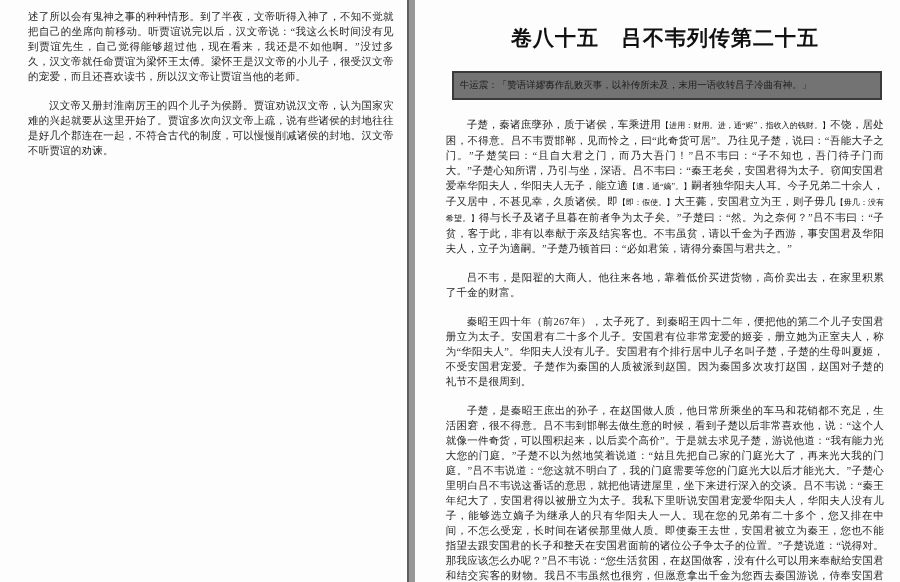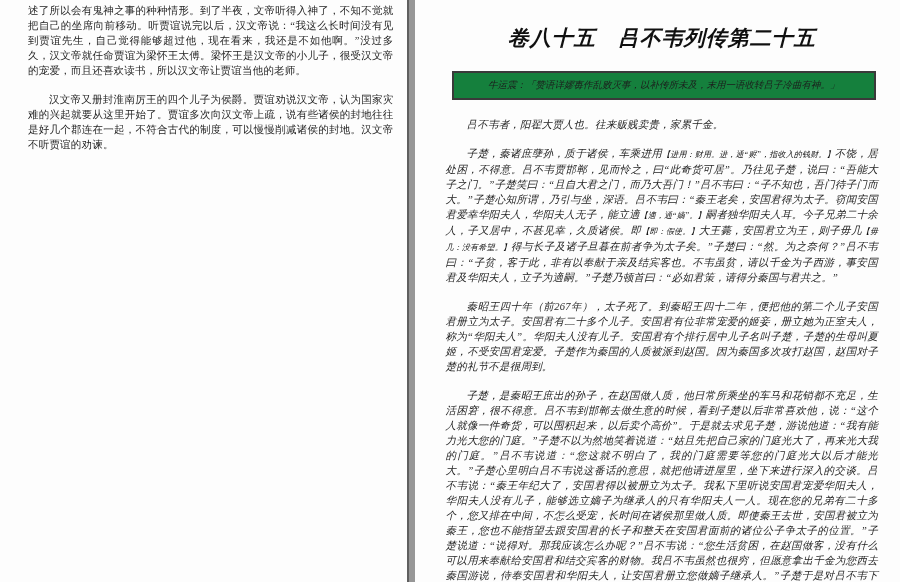--- a/index.html
+++ b/index.html
@@ -11,29 +11,29 @@
   }
   .spread {
     display: flex;
     width: 900px; height: 582px;
   }
   .page {
     background: #fdfdfd;
     box-sizing: border-box;
     overflow: hidden;
   }
-  .page.left  { width: 445px; padding: 3px 13px 0 28px; }
+  .page.left  { width: 445px; padding: 9px 13px 0 28px; }
   .gutter {
     width: 8px;
     background: #979797;
     border-left: 2px solid #5f5f5f;
     box-sizing: border-box;
     flex: 0 0 auto;
   }
-  .page.right { width: 531px; padding: 14px 22px 0 31px; font-style: italic; }
+  .page.right { width: 531px; padding: 14px 16px 0 31px; }
 
   .para {
     font-size: 10.5px;
     line-height: 15px;
     color: #1f1f1f;
     text-align: justify;
     text-justify: inter-ideograph;
     margin: 0 0 14px 0;
     text-indent: 2em;
     letter-spacing: 0.2px;
@@ -52,24 +52,24 @@
     font-weight: bold;
     color: #101010;
     text-align: center;
     margin: 10px 0 19px 0;
     letter-spacing: 1px;
     white-space: nowrap;
   }
 
   .quote-box {
     border: 2px solid #3a3a3a;
-    background: #15803d;
+    background: #737373;
     margin: 0 2px 17px 6px;
     padding: 6px 6px;
-    text-align: center;
+    text-align: left;
     font-size: 9.5px;
     line-height: 13px;
     color: #1c1c1c;
   }
 </style>
 </head>
 <body>
 
 <div class="spread">
 
@@ -78,19 +78,19 @@
     <p class="para">汉文帝又册封淮南厉王的四个儿子为侯爵。贾谊劝说汉文帝，认为国家灾难的兴起就要从这里开始了。贾谊多次向汉文帝上疏，说有些诸侯的封地往往是好几个郡连在一起，不符合古代的制度，可以慢慢削减诸侯的封地。汉文帝不听贾谊的劝谏。</p>
   </div>
 
   <div class="gutter"></div>
 
   <div class="page right">
     <h1 class="title">卷八十五　吕不韦列传第二十五</h1>
     <div class="quote-box">
       <span>牛运震：「赞语详嫪毐作乱败灭事，以补传所未及，末用一语收转吕子冷曲有神。」</span>
     </div>
-    <p class="para">吕不韦者，阳翟大贾人也。往来贩贱卖贵，家累千金。</p>
     <p class="para">子楚，秦诸庶孽孙，质于诸侯，车乘进用<span class="note">【进用：财用。进，通“赆”，指收入的钱财。】</span>不饶，居处困，不得意。吕不韦贾邯郸，见而怜之，曰“此奇货可居”。乃往见子楚，说曰：“吾能大子之门。”子楚笑曰：“且自大君之门，而乃大吾门！”吕不韦曰：“子不知也，吾门待子门而大。”子楚心知所谓，乃引与坐，深语。吕不韦曰：“秦王老矣，安国君得为太子。窃闻安国君爱幸华阳夫人，华阳夫人无子，能立適<span class="note">【適，通“嫡”。】</span>嗣者独华阳夫人耳。今子兄弟二十余人，子又居中，不甚见幸，久质诸侯。即<span class="note">【即：假使。】</span>大王薨，安国君立为王，则子毋几<span class="note">【毋几：没有希望。】</span>得与长子及诸子旦暮在前者争为太子矣。”子楚曰：“然。为之奈何？”吕不韦曰：“子贫，客于此，非有以奉献于亲及结宾客也。不韦虽贫，请以千金为子西游，事安国君及华阳夫人，立子为適嗣。”子楚乃顿首曰：“必如君策，请得分秦国与君共之。”</p>
+    <p class="para">吕不韦，是阳翟的大商人。他往来各地，靠着低价买进货物，高价卖出去，在家里积累了千金的财富。</p>
     <p class="para">秦昭王四十年（前267年），太子死了。到秦昭王四十二年，便把他的第二个儿子安国君册立为太子。安国君有二十多个儿子。安国君有位非常宠爱的姬妾，册立她为正室夫人，称为“华阳夫人”。华阳夫人没有儿子。安国君有个排行居中儿子名叫子楚，子楚的生母叫夏姬，不受安国君宠爱。子楚作为秦国的人质被派到赵国。因为秦国多次攻打赵国，赵国对子楚的礼节不是很周到。</p>
     <p class="para">子楚，是秦昭王庶出的孙子，在赵国做人质，他日常所乘坐的车马和花销都不充足，生活困窘，很不得意。吕不韦到邯郸去做生意的时候，看到子楚以后非常喜欢他，说：“这个人就像一件奇货，可以囤积起来，以后卖个高价”。于是就去求见子楚，游说他道：“我有能力光大您的门庭。”子楚不以为然地笑着说道：“姑且先把自己家的门庭光大了，再来光大我的门庭。”吕不韦说道：“您这就不明白了，我的门庭需要等您的门庭光大以后才能光大。”子楚心里明白吕不韦说这番话的意思，就把他请进屋里，坐下来进行深入的交谈。吕不韦说：“秦王年纪大了，安国君得以被册立为太子。我私下里听说安国君宠爱华阳夫人，华阳夫人没有儿子，能够选立嫡子为继承人的只有华阳夫人一人。现在您的兄弟有二十多个，您又排在中间，不怎么受宠，长时间在诸侯那里做人质。即使秦王去世，安国君被立为秦王，您也不能指望去跟安国君的长子和整天在安国君面前的诸位公子争太子的位置。”子楚说道：“说得对。那我应该怎么办呢？”吕不韦说：“您生活贫困，在赵国做客，没有什么可以用来奉献给安国君和结交宾客的财物。我吕不韦虽然也很穷，但愿意拿出千金为您西去秦国游说，侍奉安国君和华阳夫人，让安国君册立您做嫡子继承人。”子楚于是对吕不韦下跪磕头说道：“如果真像您所谋划的这样，那么我愿意分出秦国的土地与您共享。”</p>
   </div>
 
 </div>
 
 </body></html>

